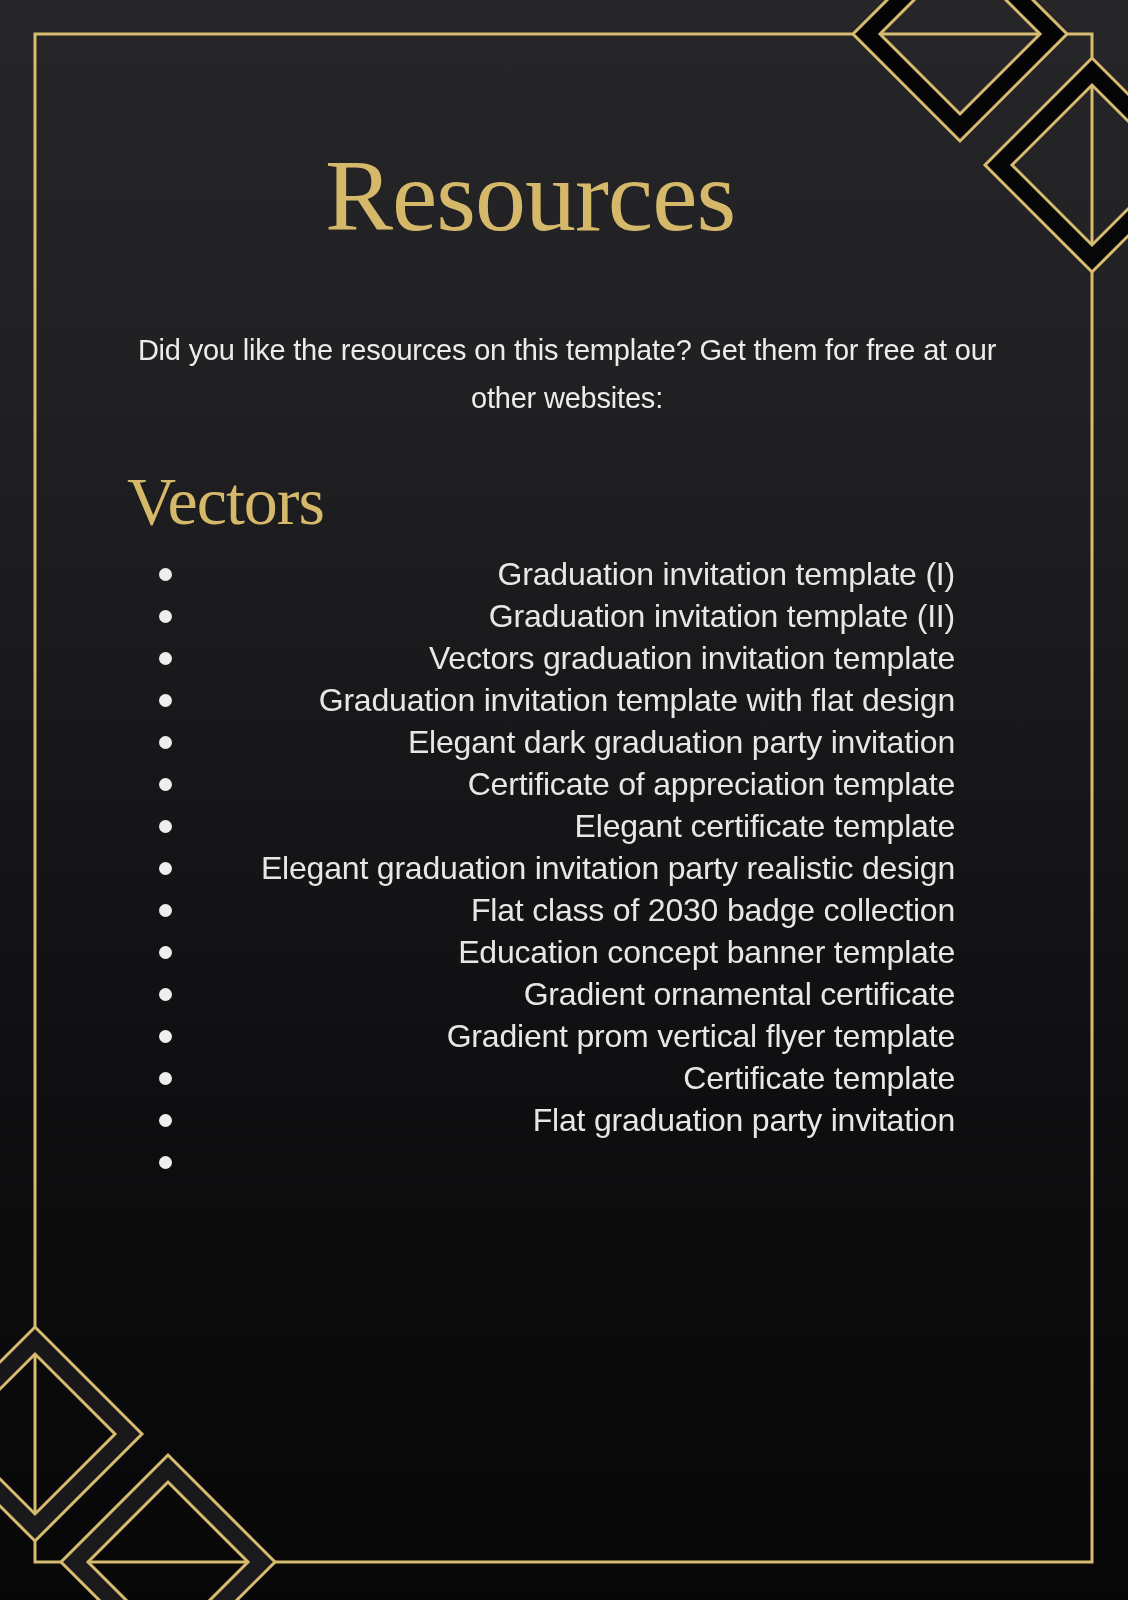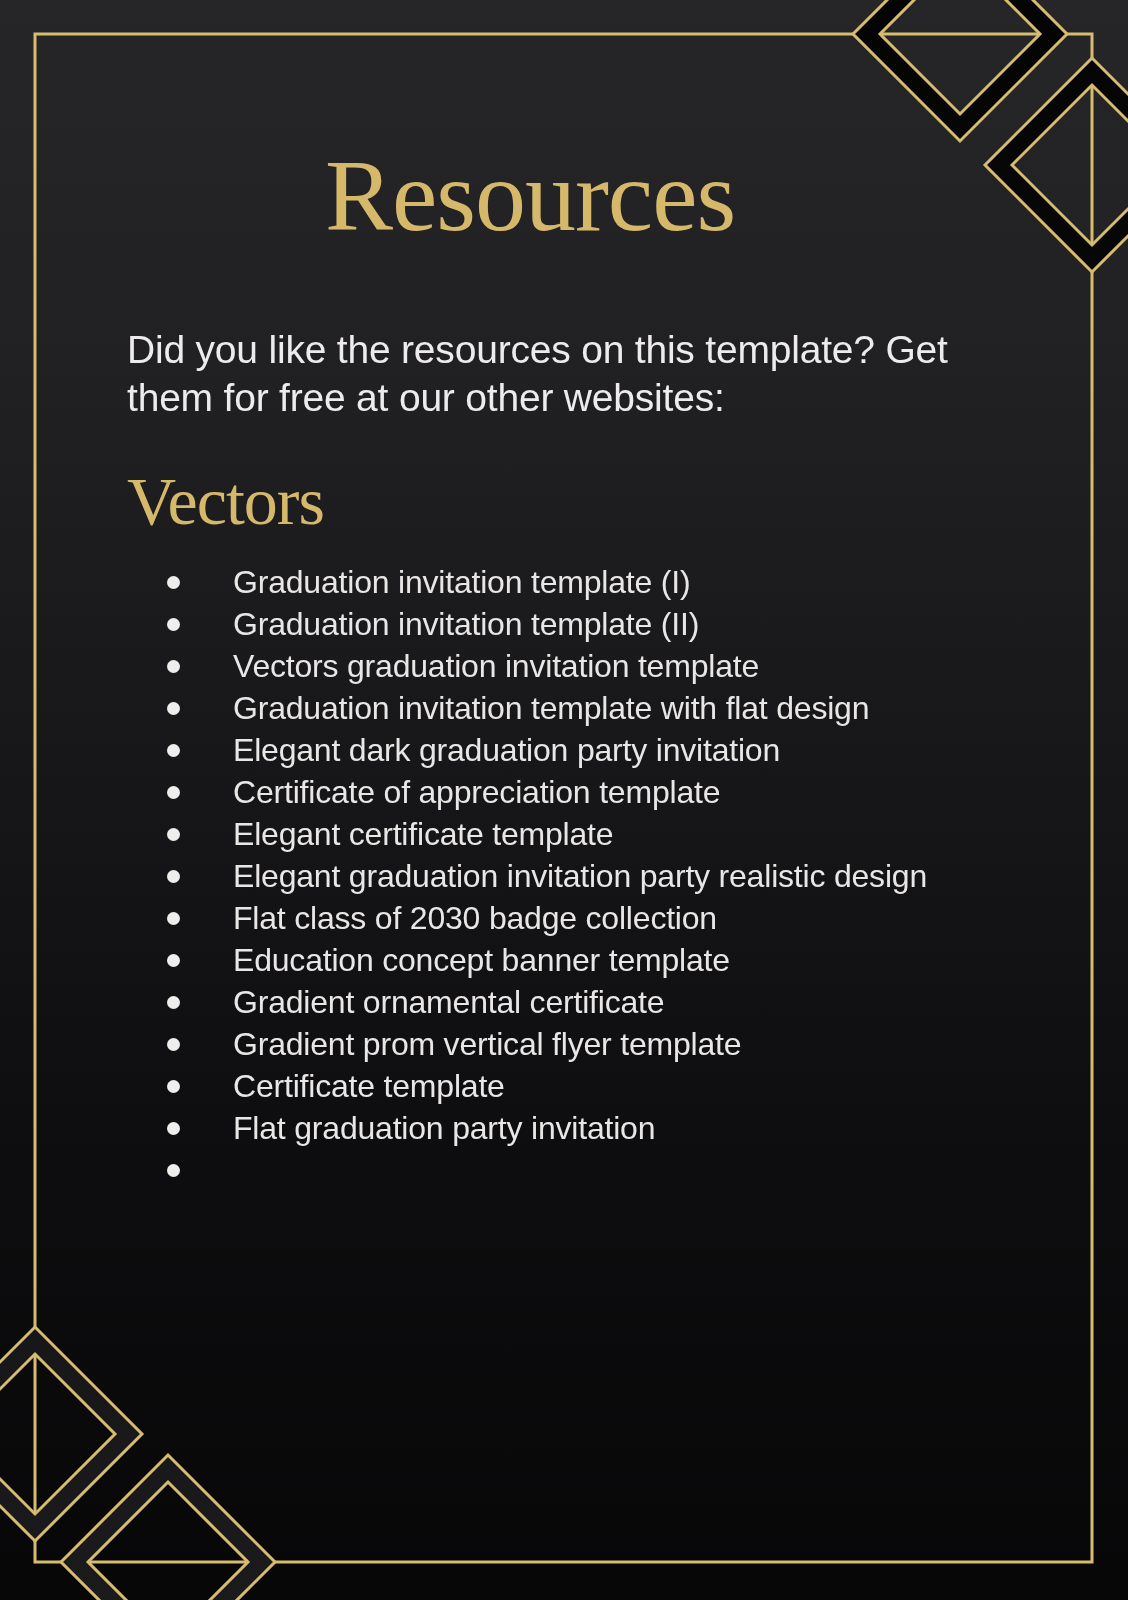--- a/index.html
+++ b/index.html
@@ -12,34 +12,36 @@
   }
   .ornaments{position:absolute;left:0;top:0;width:1128px;height:1600px;display:block;}
   .page-title{
     position:absolute;left:115px;top:140px;width:830px;margin:0;
     font-family:"Liberation Serif",serif;font-weight:400;
     font-size:102px;line-height:1.1;letter-spacing:-1px;
     text-align:center;color:#d5b869;
   }
   .intro{
     position:absolute;left:127px;top:326px;width:880px;margin:0;
-    font-size:39px;line-height:48px;letter-spacing:-0.2px;
+    font-size:29px;line-height:48px;letter-spacing:-0.2px;
     color:#edebeb;
+    text-align:center;
   }
   .section-heading{
     position:absolute;left:127px;top:466px;margin:0;
     font-family:"Liberation Serif",serif;font-weight:400;
     font-size:68px;line-height:1.05;letter-spacing:-1px;
     color:#d5b869;
   }
   .vector-list{
-    position:absolute;left:127px;top:553px;width:828px;margin:8px;padding:0;
+    position:absolute;left:127px;top:553px;width:828px;margin:0;padding:0;
     list-style:none;
     font-size:32px;line-height:42px;letter-spacing:-0.2px;
     color:#e9e6e6;
+    text-align:right;
   }
   .vector-list li{position:relative;padding-left:98px;}
   .vector-list li .dot{
     position:absolute;left:32px;top:14.5px;width:13px;height:13px;
     border-radius:50%;background:#f0eded;
   }
   .item-text{color:#e9e6e6;text-decoration:none;}
 </style>
 </head>
 <body>

